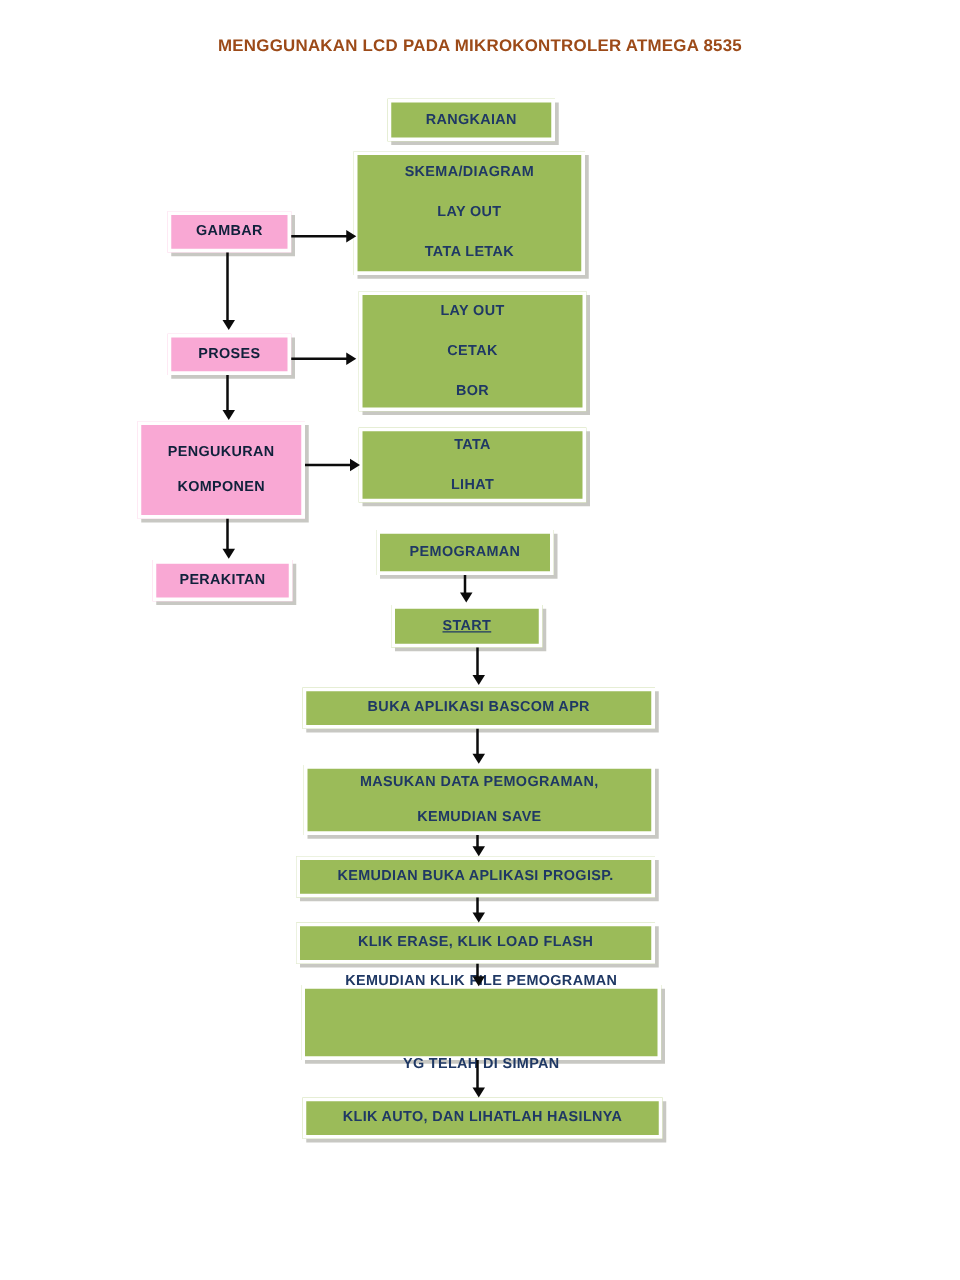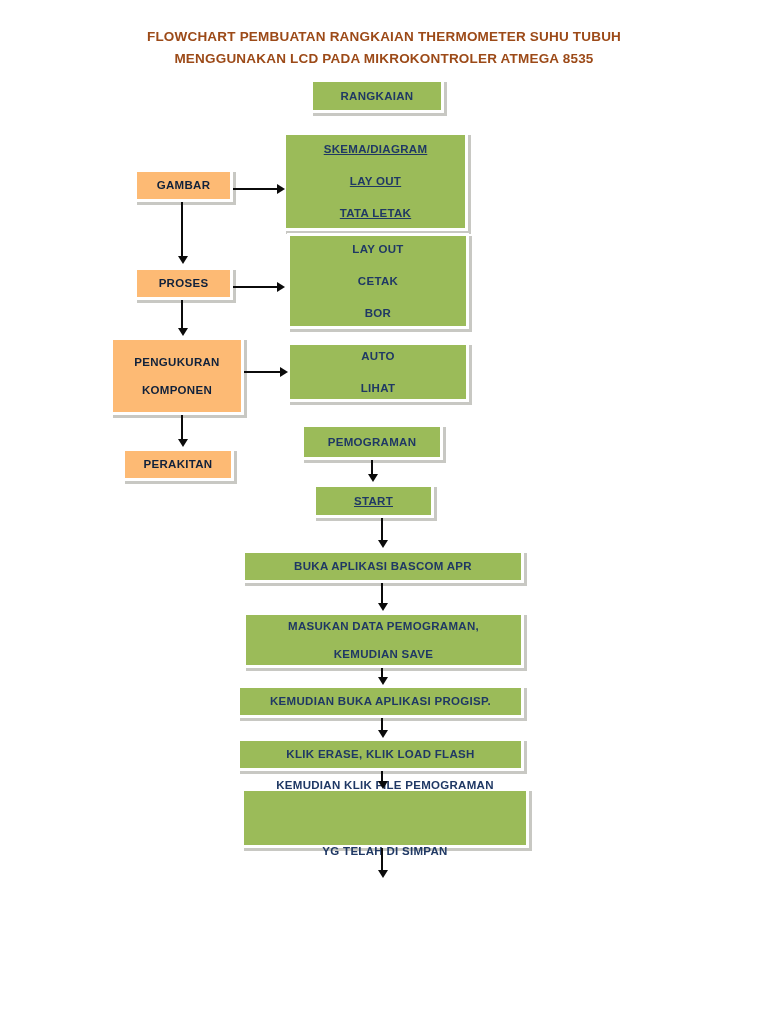--- a/index.html
+++ b/index.html
@@ -49,21 +49,21 @@
     font-weight: bold;
     font-size: 11.5px;
     letter-spacing: 0.3px;
     box-shadow: 3px 3px 0 0 rgba(190,190,185,0.85);
   }
   .node.green {
     background: #9BBB59;
     color: #1F3864;
   }
   .node.blue {
-    background: #fdba74;
+    background: #f9a8d4;
     color: #10213B;
   }
   .node .ln {
     display: block;
     line-height: 15px;
   }
   .node .ln + .ln { margin-top: 17px; }
   .node.tight .ln + .ln { margin-top: 13px; }
 
   
@@ -98,42 +98,41 @@
     border-bottom: 5px solid transparent;
     border-left: 8px solid #0b0b0b;
   }
 </style>
 </head>
 <body>
 
 <div id="canvas">
 
   <div class="title">
-    <span>FLOWCHART PEMBUATAN RANGKAIAN THERMOMETER SUHU TUBUH</span>
     <span class="line2">MENGGUNAKAN LCD PADA MIKROKONTROLER ATMEGA 8535</span>
   </div>
 
   <div class="node green" style="left:310px; top:79px; width:134px; height:34px;text-align:right;">
     <span class="ln">RANGKAIAN</span>
   </div>
 
-  <div class="node green" style="left:283px; top:132px; width:185px; height:99px;text-decoration:underline;">
+  <div class="node green" style="left:283px; top:121px; width:185px; height:99px;">
     <span class="ln">SKEMA/DIAGRAM</span>
     <span class="ln">LAY OUT</span>
     <span class="ln">TATA LETAK</span>
   </div>
 
   <div class="node green" style="left:287px; top:233px; width:182px; height:96px;">
     <span class="ln">LAY OUT</span>
     <span class="ln">CETAK</span>
     <span class="ln">BOR</span>
   </div>
 
   <div class="node green" style="left:287px; top:342px; width:182px; height:60px;">
-    <span class="ln">AUTO</span>
+    <span class="ln">TATA</span>
     <span class="ln">LIHAT</span>
   </div>
 
   <div class="node blue" style="left:134px; top:169px; width:99px; height:33px;">
     <span class="ln">GAMBAR</span>
   </div>
 
   <div class="node blue" style="left:134px; top:267px; width:99px; height:33px;">
     <span class="ln">PROSES</span>
   </div>
@@ -170,20 +169,23 @@
 
   <div class="node green" style="left:237px; top:738px; width:287px; height:33px;">
     <span class="ln">KLIK ERASE, KLIK LOAD FLASH</span>
   </div>
 
   <div class="node green tight" style="left:241px; top:788px; width:288px; height:60px;gap:38px;">
     <span class="ln">KEMUDIAN KLIK FILE PEMOGRAMAN</span>
     <span class="ln">YG TELAH DI SIMPAN</span>
   </div>
 
+  <div class="node green" style="left:242px; top:878px; width:288px; height:33px;">
+    <span class="ln">KLIK AUTO, DAN LIHATLAH HASILNYA</span>
+  </div>
 
   <div class="conn" style="left:233px; top:184px; width:58px; height:12px;">
     <div class="shaft-h" style="width:46px; top:4px;"></div>
     <div class="head-r" style="left:44px; top:0px;"></div>
   </div>
 
   <div class="conn" style="left:178px; top:202px; width:12px; height:66px;">
     <div class="shaft-v" style="height:56px; left:3px;"></div>
     <div class="head-d" style="left:0px; top:54px;"></div>
   </div>

